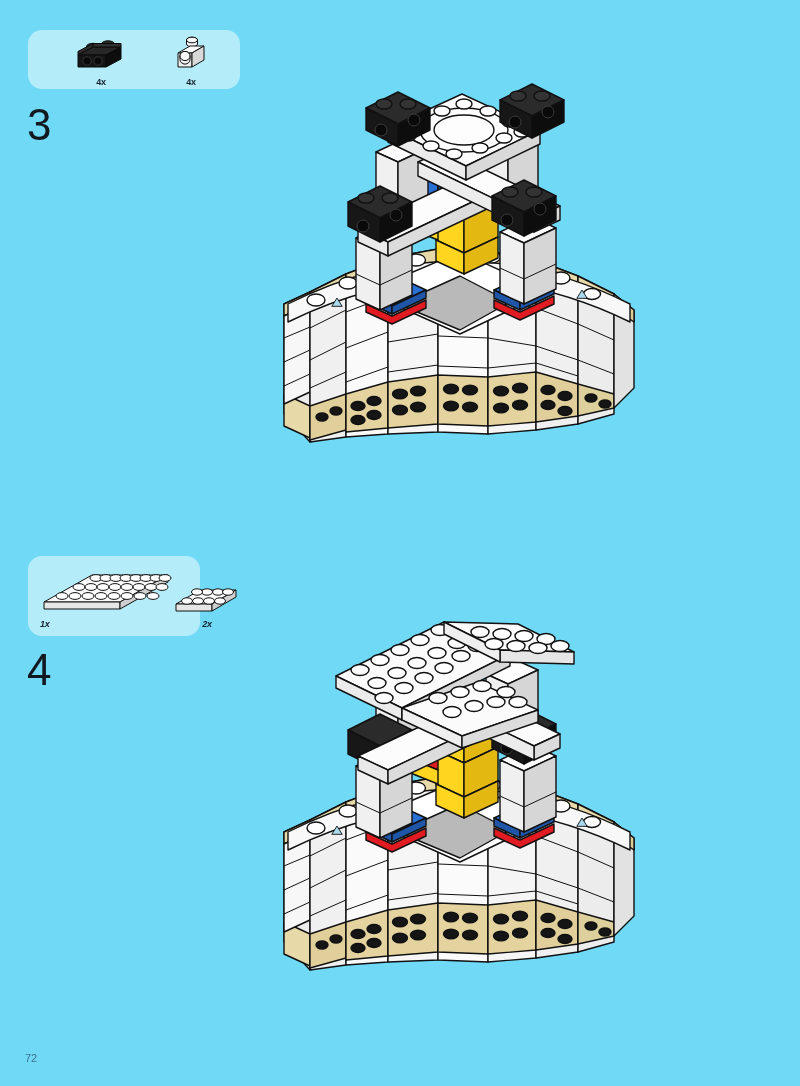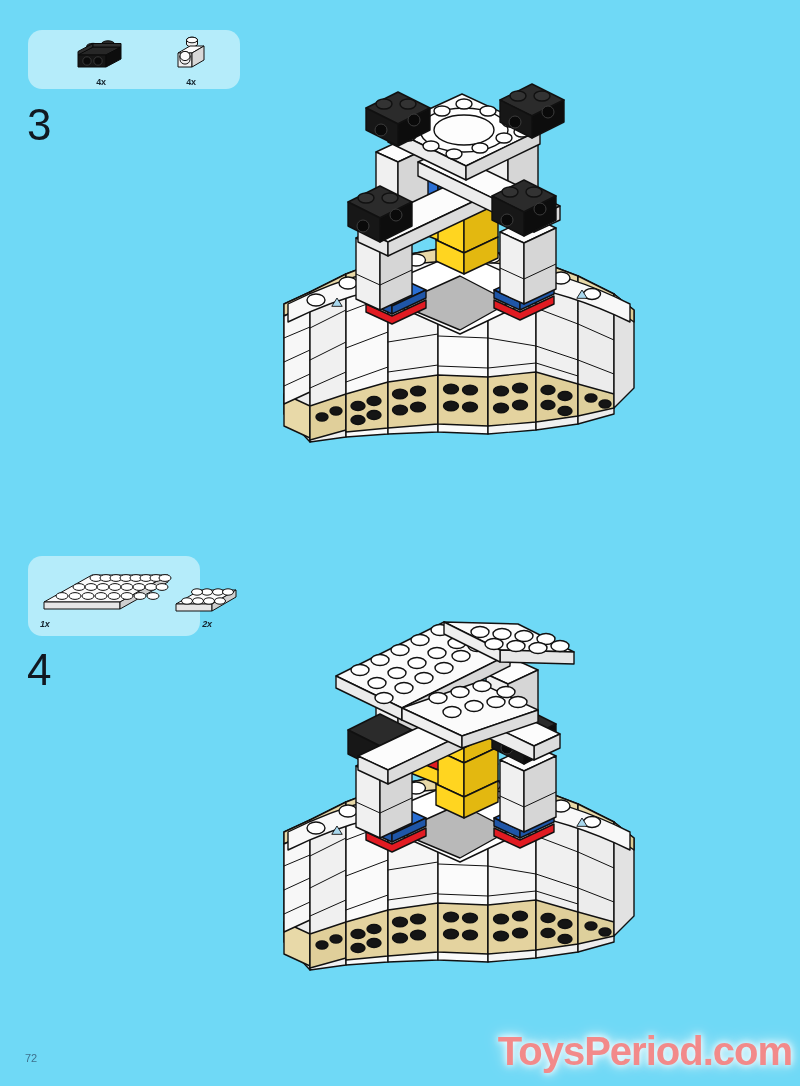--- a/index.html
+++ b/index.html
@@ -751,15 +751,14 @@
           <ellipse cx="204" cy="114" rx="9" ry="5.5"></ellipse>
           <ellipse cx="226" cy="108" rx="9" ry="5.5"></ellipse>
           <ellipse cx="248" cy="104" rx="9" ry="5.5"></ellipse>
           <ellipse cx="270" cy="104" rx="9" ry="5.5"></ellipse>
         </g>
       </g>
     </g>
   </svg>
 
   <div id="page-number">72</div>
-  <div id="watermark">ToysPeriod.com</div>
 
 </div>
 
 </body></html>

